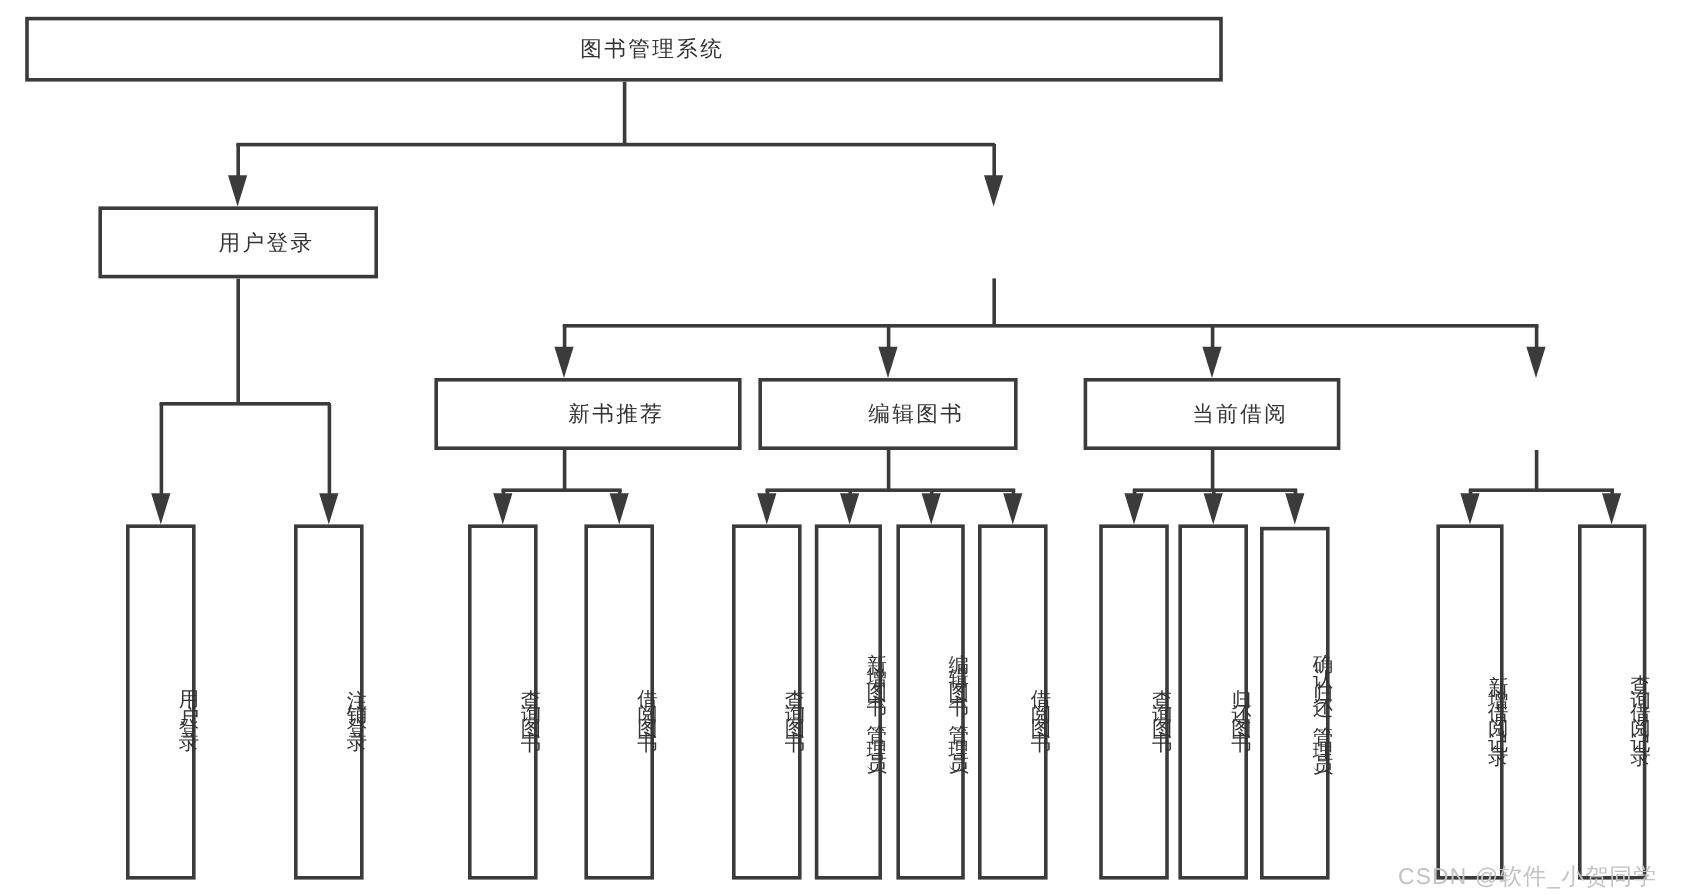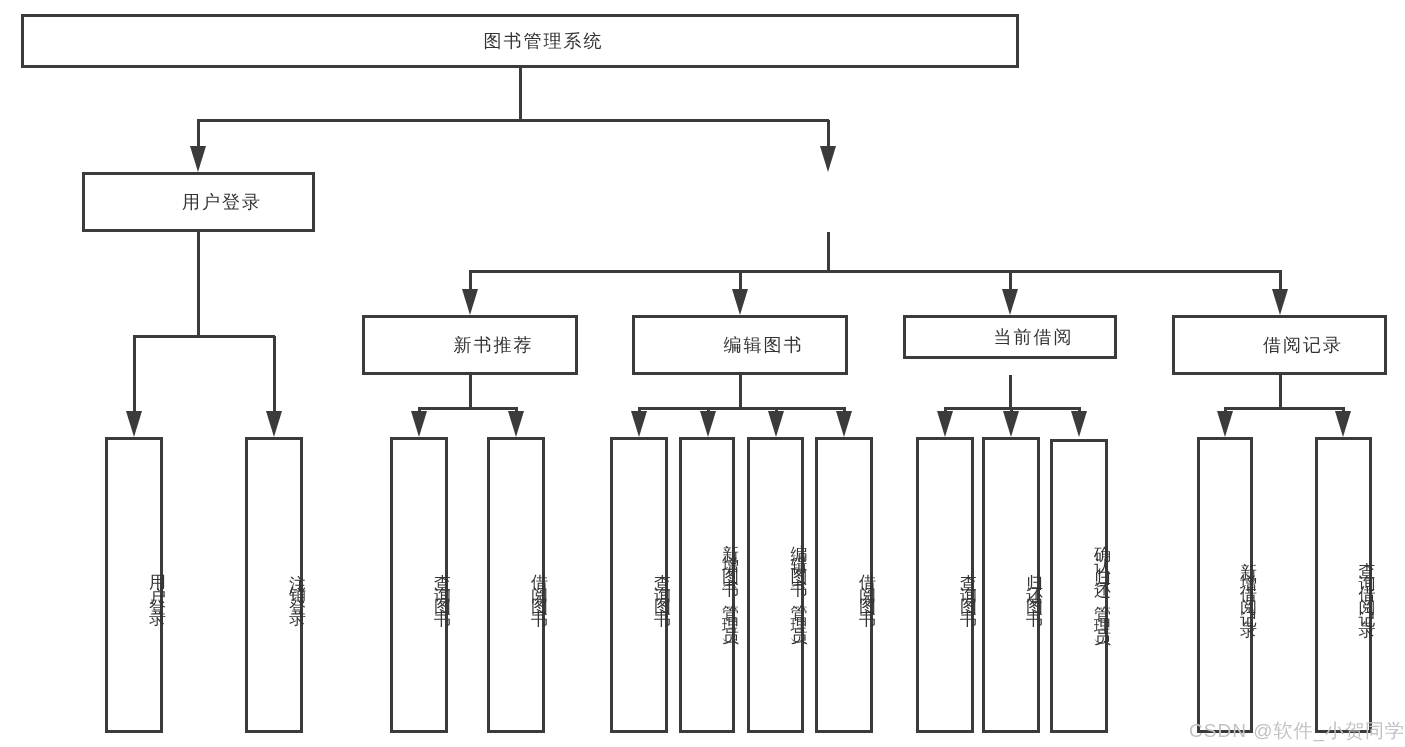--- a/index.html
+++ b/index.html
@@ -24,21 +24,21 @@
     font-size:17px;letter-spacing:12px;line-height:1;
   }
   .vline{position:absolute;width:3px;background:var(--line);}
   .hline{position:absolute;height:3px;background:var(--line);}
   .arrow{
     position:absolute;width:0;height:0;
     border-left:8px solid transparent;border-right:8px solid transparent;
     border-top:26px solid var(--line);
   }
   .watermark{
-    position:absolute;right:0;top:718px;z-index:5;
+    position:absolute;right:24px;top:718px;z-index:5;
     color:var(--wm);font-size:19px;letter-spacing:1px;white-space:nowrap;
   }
 </style>
 </head>
 <body>
 
 <div id="canvas">
 
   <div class="vline" style="left:519px;top:68px;height:52px"></div>
   <div class="hline" style="left:197px;top:119px;width:632px"></div>
@@ -100,31 +100,28 @@
   <div class="arrow" style="left:1335px;top:411px"></div>
 
   <div class="box h" style="left:21px;top:14px;width:998px;height:54px">
     <span>图书管理系统</span>
   </div>
 
   <div class="box h" style="left:82px;top:172px;width:233px;height:60px">
     <span>用户登录</span>
   </div>
 
-  <div class="box h" style="left:362px;top:315px;width:216px;height:60px">
+  <div class="box h" style="left:362px;top:315px;width:256px;height:60px">
     <span>新书推荐</span>
   </div>
   <div class="box h" style="left:632px;top:315px;width:216px;height:60px">
     <span>编辑图书</span>
   </div>
-  <div class="box h" style="left:903px;top:315px;width:214px;height:44px">
+  <div class="box h" style="left:903px;top:315px;width:214px;height:60px">
     <span>当前借阅</span>
-  </div>
-  <div class="box h" style="left:1172px;top:315px;width:215px;height:60px">
-    <span>借阅记录</span>
   </div>
 
   <div class="box v" style="left:105px;top:437px;width:58px;height:296px">
     <span>用户登录</span>
   </div>
   <div class="box v" style="left:245px;top:437px;width:58px;height:296px">
     <span>注销登录</span>
   </div>
 
   <div class="box v" style="left:390px;top:437px;width:58px;height:296px">

